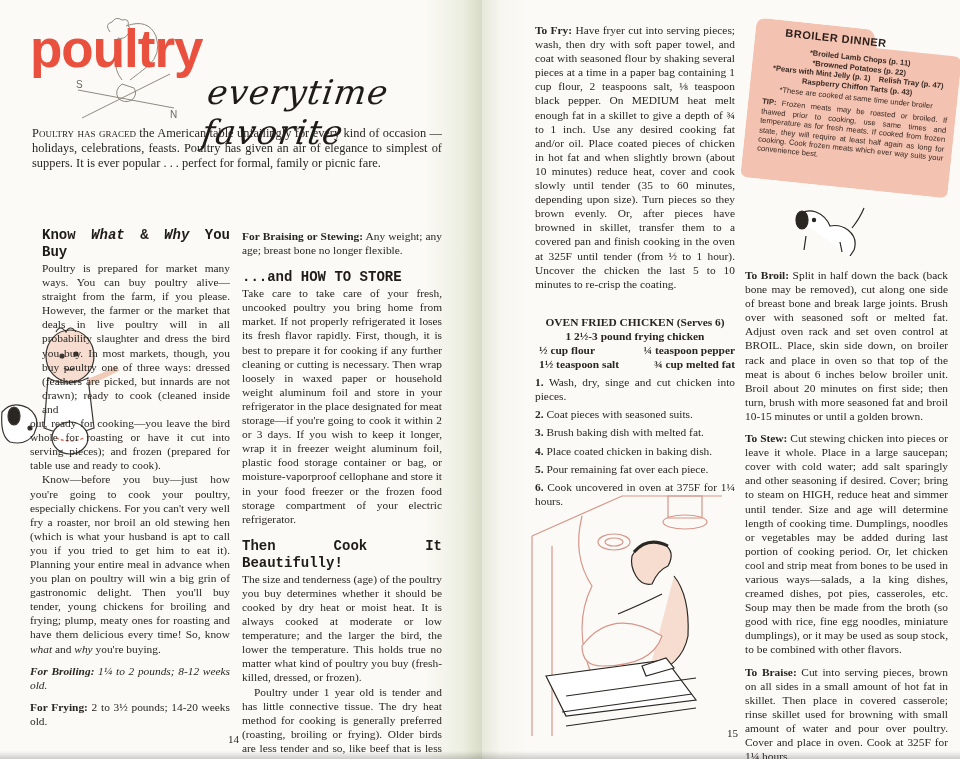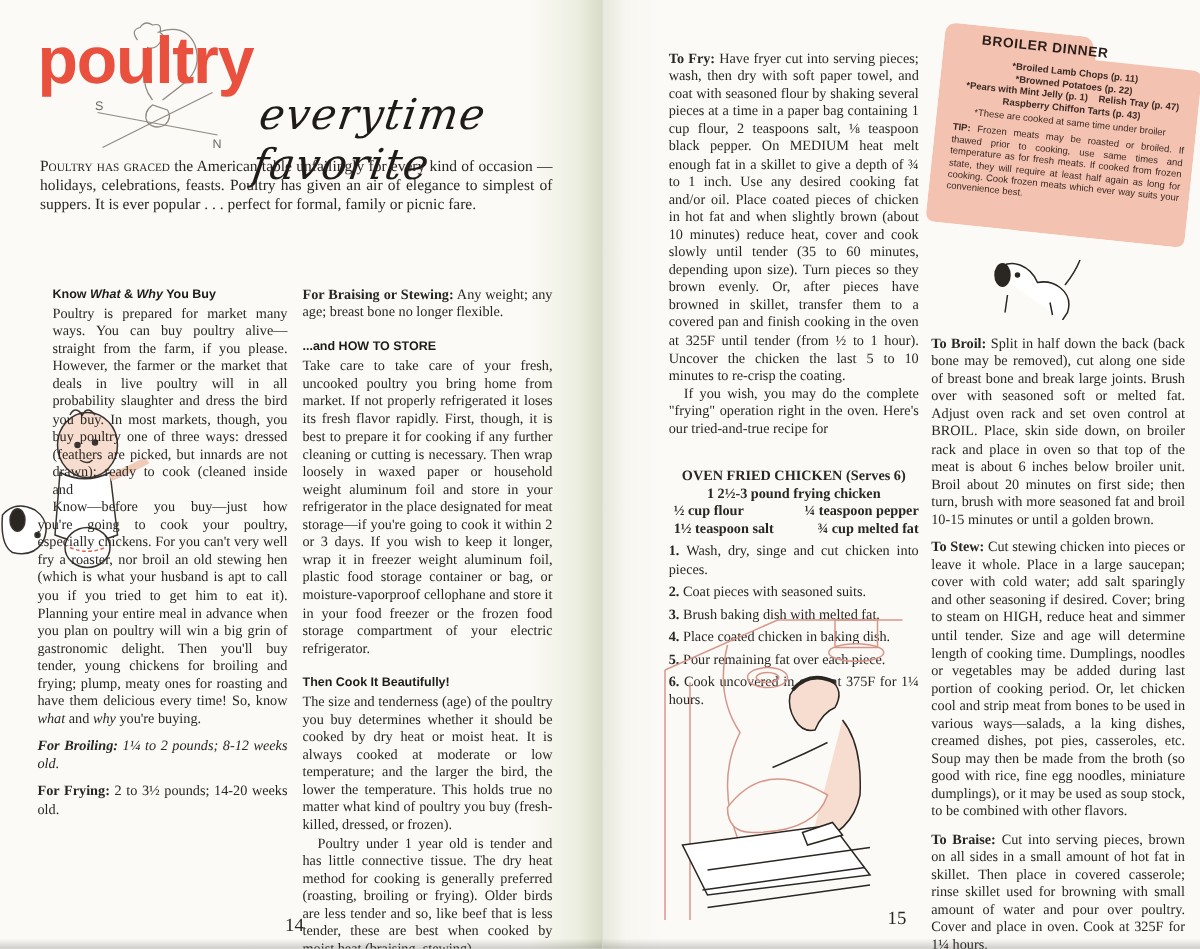--- a/index.html
+++ b/index.html
@@ -16,32 +16,32 @@
 
     .intro { position: absolute; left: 32px; top: 126px; width: 410px; font-size: 12.4px; line-height: 15px; text-align: justify; }
     .intro p { margin: 0; }
     .intro p + p { text-indent: 14px; }
     .sc { font-variant: small-caps; }
 
     .col { position: absolute; font-size: 11.4px; line-height: 14.1px; text-align: justify; hyphens: manual; }
     .col p { margin: 0; }
     .col p.ind { text-indent: 12px; }
     .col p.gap { margin-top: 8px; }
-    .h2 { font-family: Liberation Sans, sans-serif; font-weight: bold; font-size: 10px; color: #1f1b18; line-height: 17px; }
+    .h2 { font-family: Liberation Mono, monospace; font-weight: bold; font-size: 14px; color: #1f1b18; line-height: 17px; }
     .h2 em { font-style: italic; }
     .lead { font-weight: bold; }
 
     .col1 { left: 42px; top: 227px; width: 188px; }
     .col1-narrow { margin-left: 78px; }
     .col2 { left: 242px; top: 229px; width: 200px; }
 
     .child-illus { position: absolute; left: 0; top: 320px; width: 125px; height: 170px; }
-    .pagenum { position: absolute; font-size: 15px; color: #2a2622; }
-
-    .col3 { left: 535px; top: 40px; width: 200px; }
+    .pagenum { position: absolute; font-size: 11px; color: #2a2622; }
+
+    .col3 { left: 535px; top: 23px; width: 200px; }
     .col4 { left: 745px; top: 268px; width: 203px; }
 
     .recipe-title { text-align: center; font-weight: bold; margin-top: 24px; font-size: 11.4px; }
     .recipe-row { display: flex; justify-content: space-between; font-weight: bold; padding: 0 0 0 4px; }
     .steps p { margin-top: 4px; }
 
     .card { position: absolute; left: 748px; top: 28px; width: 208px; height: 160px; transform: rotate(6deg); transform-origin: center; }
     .card svg { position: absolute; left: 0; top: 0; }
     .card-inner { position: absolute; left: 14px; top: 8px; width: 186px; font-family: "Liberation Sans", sans-serif; font-size: 7.6px; line-height: 9.4px; color: #3a2a24; }
     .card-title { font-weight: bold; font-size: 11px; letter-spacing: 0.5px; margin-left: 16px; margin-bottom: 8px; color: #2a1e1a; font-family: "Liberation Sans Narrow", "Liberation Sans", sans-serif; }
@@ -94,20 +94,21 @@
         <ellipse cx="14" cy="96" rx="6" ry="9" fill="#2a2622"></ellipse>
         <circle cx="30" cy="108" r="2" fill="#2a2622"></circle>
       </g>
     </svg>
 
     <div class="col col1">
       <div class="h2">
         <span>Know </span><em>What</em><span> &amp; </span><em>Why</em><span> You Buy</span>
       </div>
       <p class="col1-narrow">Poultry is prepared for market many ways. You can buy poultry alive—straight from the farm, if you please. However, the farmer or the market that deals in live poultry will in all probability slaughter and dress the bird you buy. In most markets, though, you buy poultry one of three ways: dressed (feathers are picked, but innards are not drawn); ready to cook (cleaned inside and</p>
+      <p style="margin-left:-12px;">out, ready for cooking—you leave the bird whole for roasting or have it cut into serving pieces); and frozen (prepared for table use and ready to cook).</p>
       <p class="ind" style="margin-left:-12px;">
         <span>Know—before you buy—just how you're going to cook your poultry, especially chickens. For you can't very well fry a roaster, nor broil an old stewing hen (which is what your husband is apt to call you if you tried to get him to eat it). Planning your entire meal in advance when you plan on poultry will win a big grin of gastronomic delight. Then you'll buy tender, young chickens for broiling and frying; plump, meaty ones for roasting and have them delicious every time! So, know </span><em>what</em><span> and </span><em>why</em><span> you're buying.</span>
       </p>
       <p class="gap" style="margin-left:-12px;font-style:italic;"><span class="lead">For Broiling:</span><span> 1¼ to 2 pounds; 8-12 weeks old.</span></p>
       <p class="gap" style="margin-left:-12px;"><span class="lead">For Frying:</span><span> 2 to 3½ pounds; 14-20 weeks old.</span></p>
     </div>
 
     <div class="col col2">
       <p><span class="lead">For Braising or Stewing:</span><span> Any weight; any age; breast bone no longer flexible.</span></p>
       <div class="h2" style="margin-top:12px;">...and HOW TO STORE</div>
@@ -120,21 +121,20 @@
     <div class="pagenum" style="left:228px; top:733px;">14</div>
     <div class="bottom-shadow"></div>
   </div>
 
   <div class="page page-right">
     <div class="bottom-shadow"></div>
   </div>
 
   <div class="col col3">
     <p><span class="lead">To Fry:</span><span> Have fryer cut into serving pieces; wash, then dry with soft paper towel, and coat with seasoned flour by shaking several pieces at a time in a paper bag containing 1 cup flour, 2 teaspoons salt, ⅛ teaspoon black pepper. On MEDIUM heat melt enough fat in a skillet to give a depth of ¾ to 1 inch. Use any desired cooking fat and/or oil. Place coated pieces of chicken in hot fat and when slightly brown (about 10 minutes) reduce heat, cover and cook slowly until tender (35 to 60 minutes, depending upon size). Turn pieces so they brown evenly. Or, after pieces have browned in skillet, transfer them to a covered pan and finish cooking in the oven at 325F until tender (from ½ to 1 hour). Uncover the chicken the last 5 to 10 minutes to re-crisp the coating.</span></p>
-    <p class="ind">If you wish, you may do the complete "frying" operation right in the oven. Here's our tried-and-true recipe for</p>
     <div class="recipe-title">OVEN FRIED CHICKEN (Serves 6)</div>
     <div class="recipe-title" style="margin-top:0;">1  2½-3 pound frying chicken</div>
     <div class="recipe-row">
       <span>½ cup flour</span>
       <span>¼ teaspoon pepper</span>
     </div>
     <div class="recipe-row">
       <span>1½ teaspoon salt</span>
       <span>¾ cup melted fat</span>
     </div>
@@ -194,14 +194,14 @@
       <path d="M112 76 q14 -16 34 -6" stroke-width="3"></path>
       <path d="M152 100 q16 20 14 60 q-6 30 -40 40" fill="#f6ddd0"></path>
       <path d="M140 118 q-20 10 -44 20" fill="#fff"></path>
       <path d="M24 200 l120 -16 l30 40 l-130 16 z" fill="#fff"></path>
       <path d="M44 220 l130 -18 M40 236 l130 -18 M44 250 l130 -18"></path>
       <path d="M60 170 q30 -40 80 -10 q-10 30 -60 30 q-20 0 -20 -20 z" fill="#fbfaf6" stroke="#d8968a"></path>
       <path d="M120 190 l24 -8 l8 10 l-28 8 z" fill="#fff"></path>
     </g>
   </svg>
 
-  <div class="pagenum" style="left:710px; top:727px;text-align:right;">15</div>
+  <div class="pagenum" style="left:727px; top:727px;text-align:right;">15</div>
 </div>
 
 </body></html>

